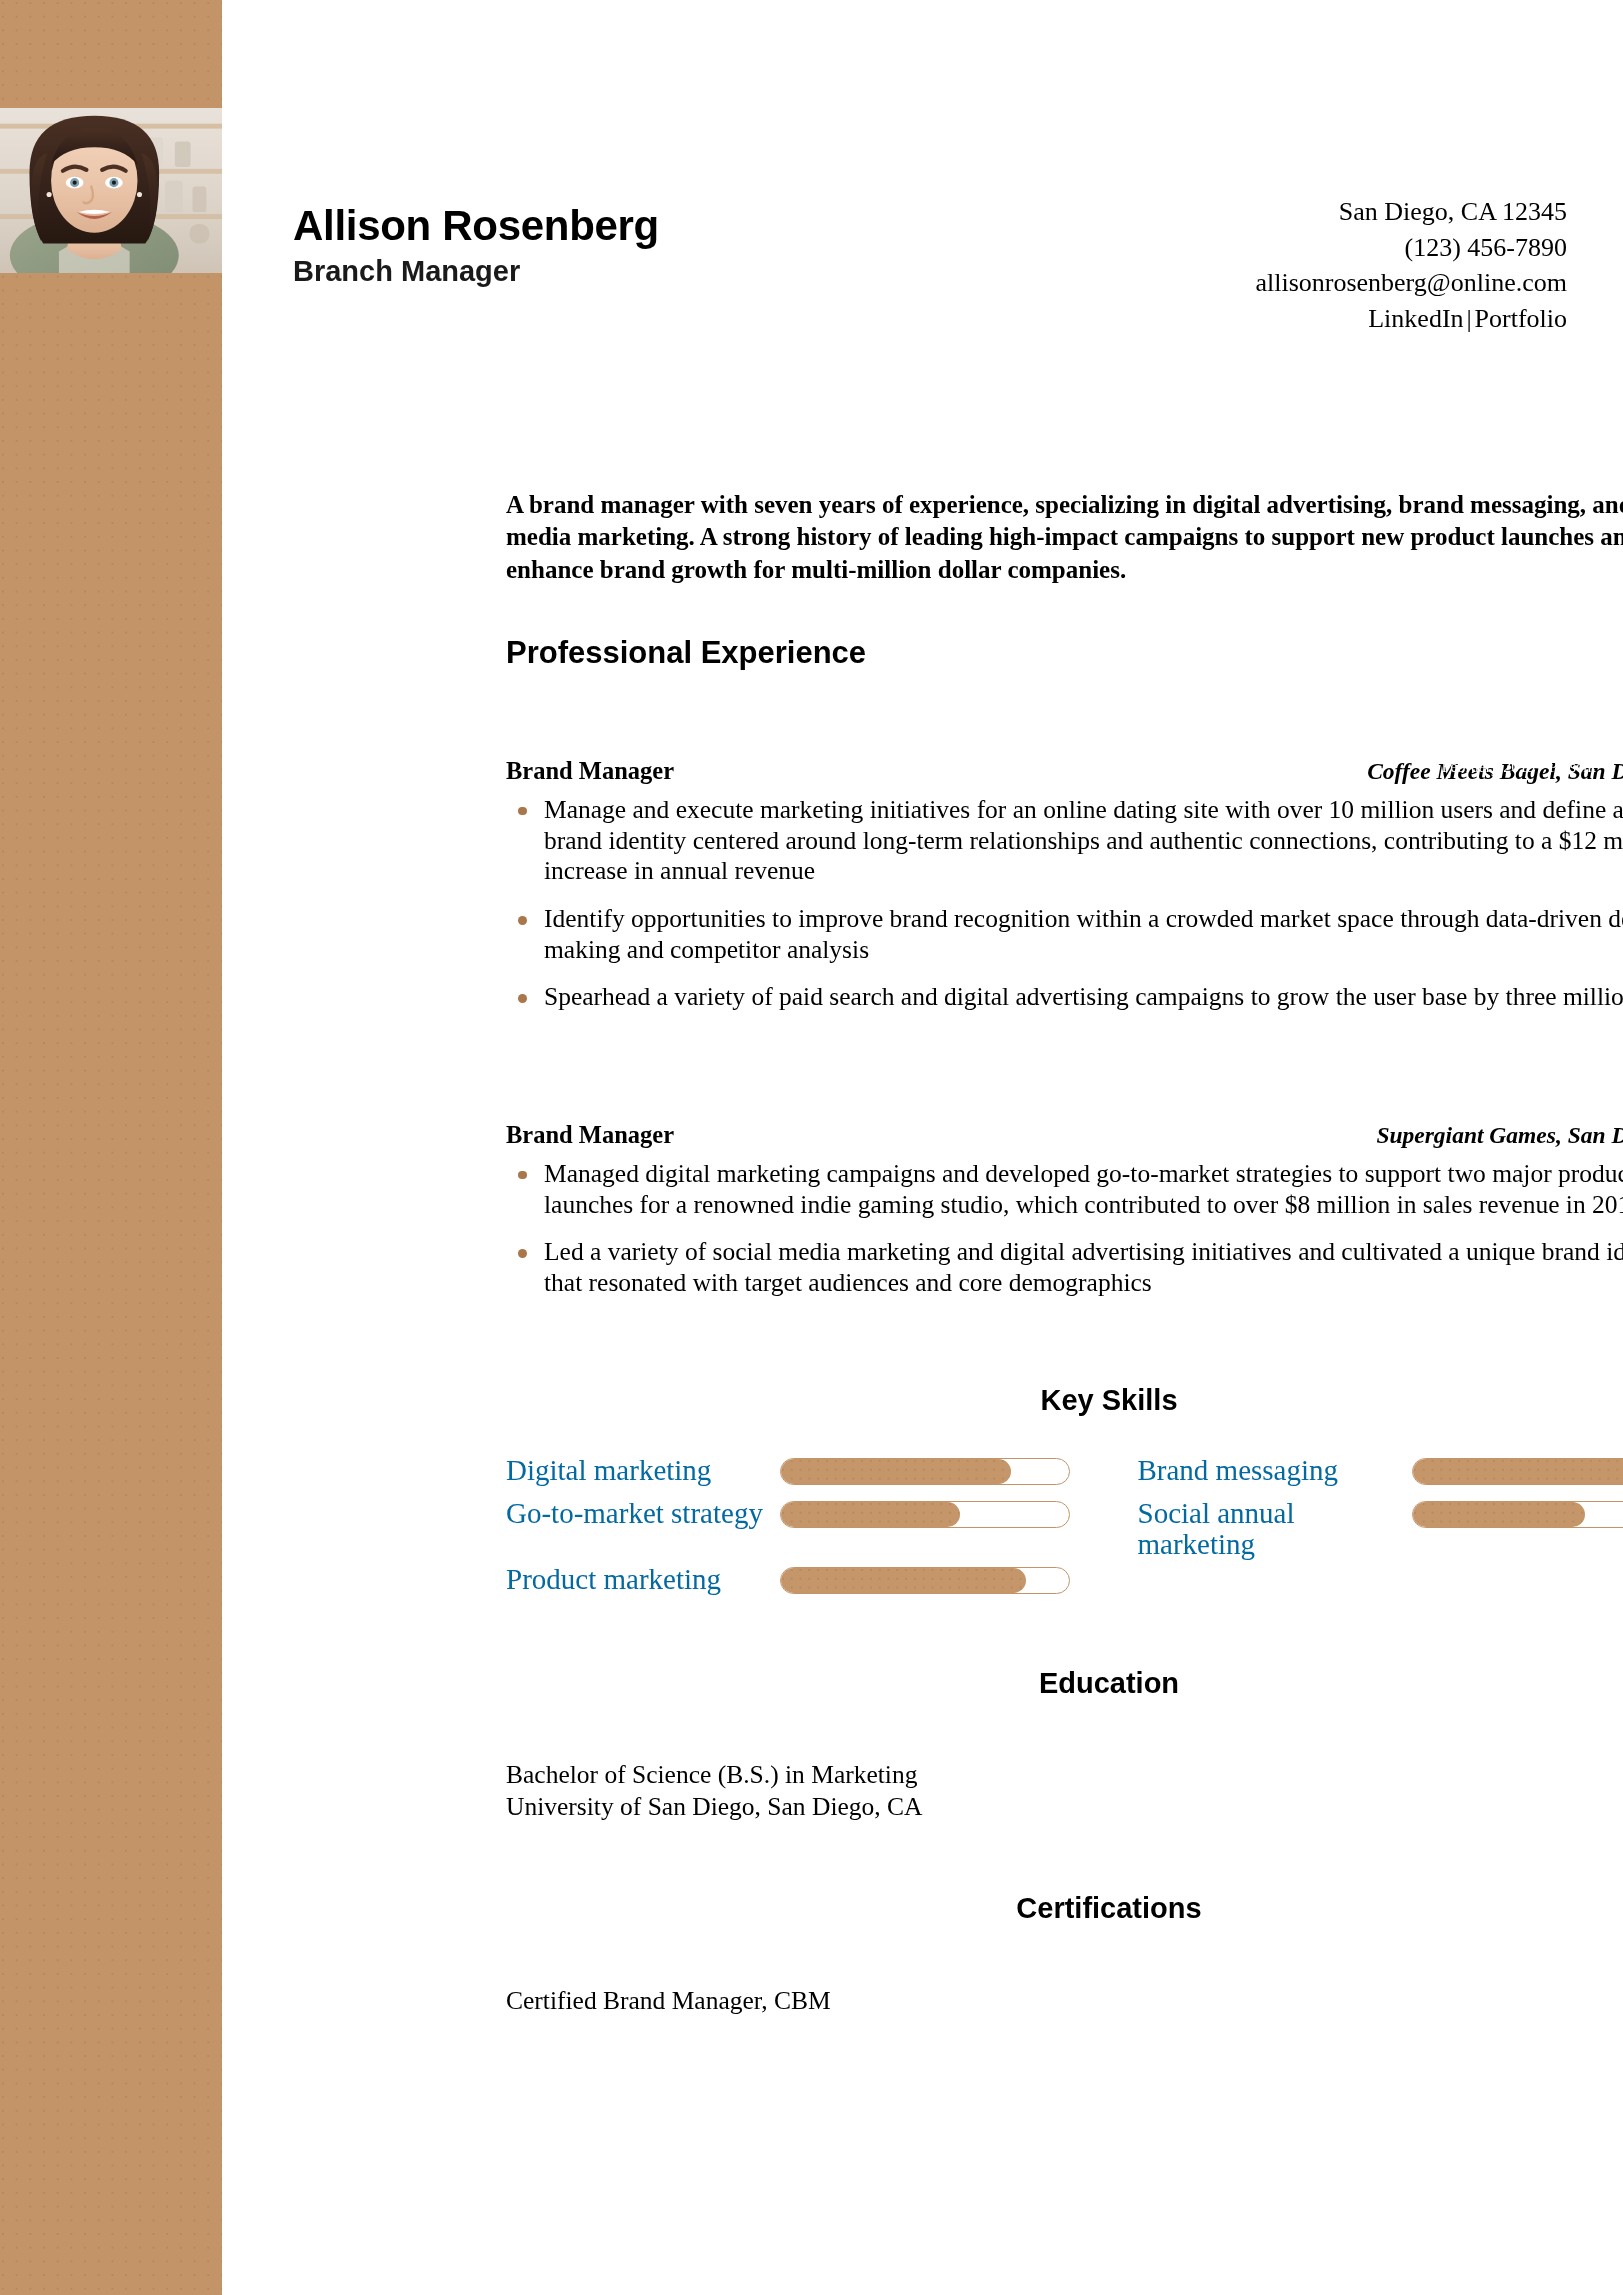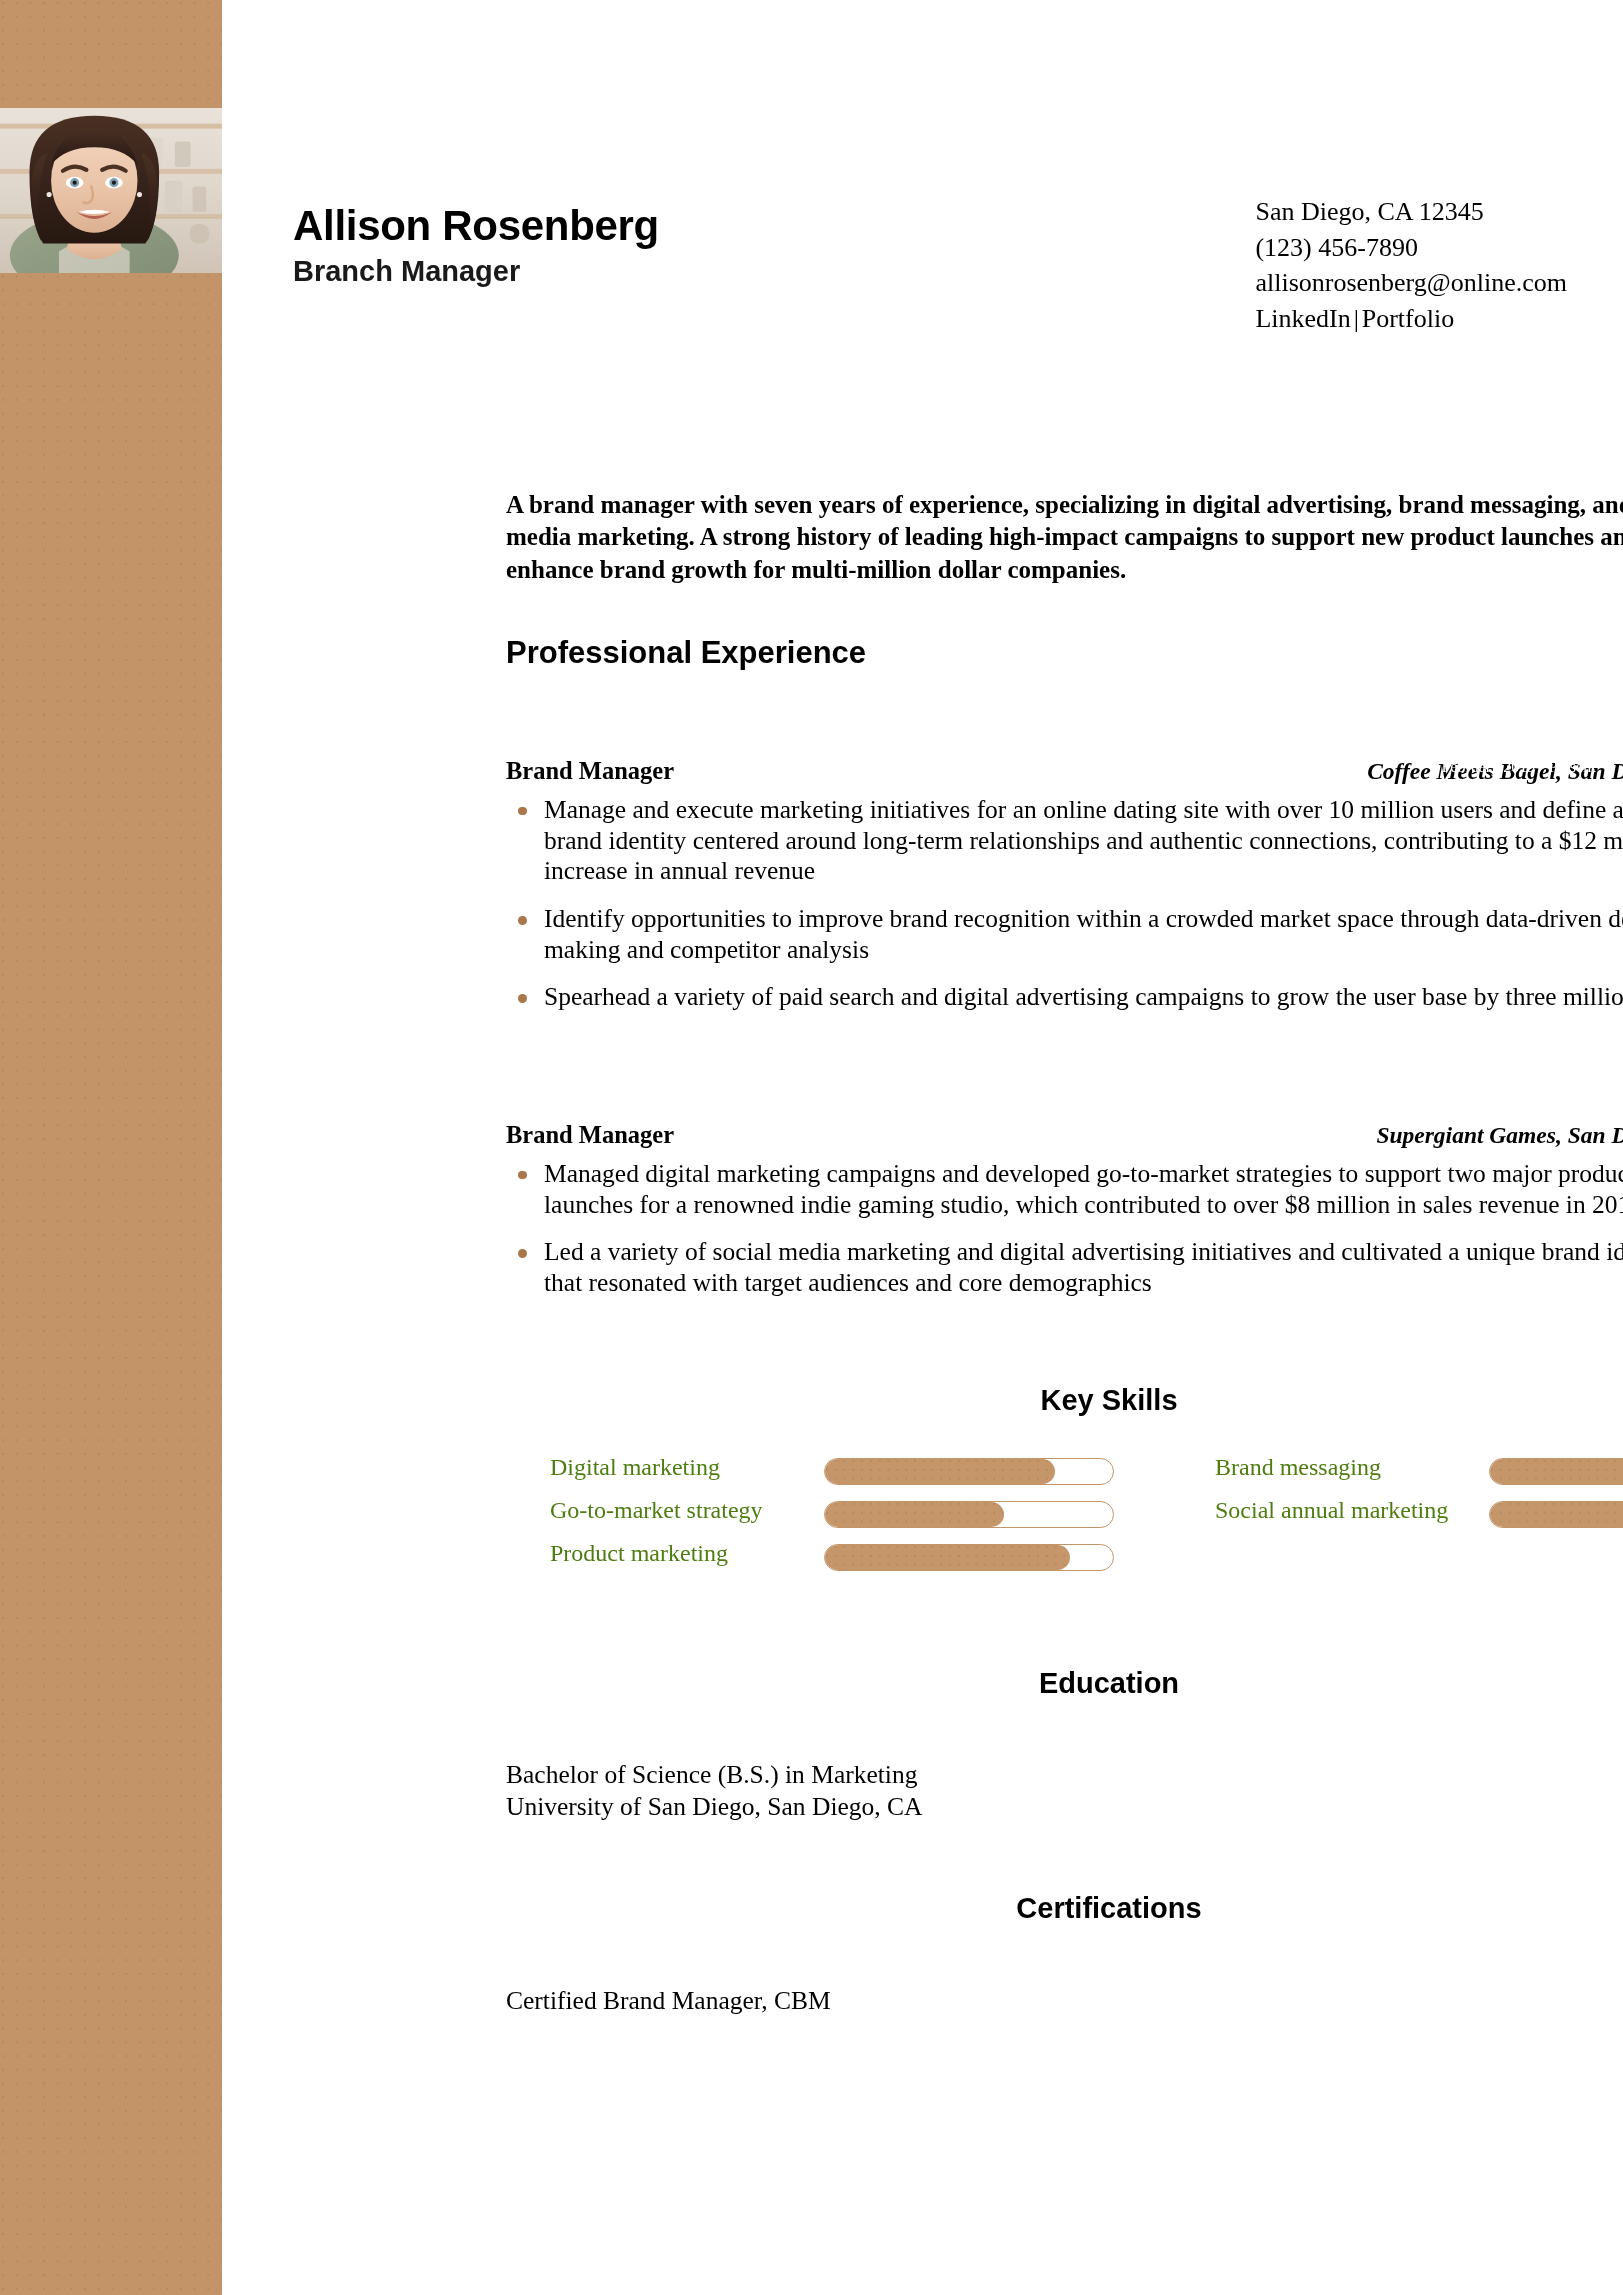--- a/index.html
+++ b/index.html
@@ -77,21 +77,21 @@
   }
   .job-title {
     font-family: "Liberation Sans", "DejaVu Sans", sans-serif;
     font-weight: bold;
     font-size: 29px;
     line-height: 1.3;
     color: #1a1a1a;
     margin-top: 4.9px;
   }
   .contact-block {
-    text-align: left;
+    text-align: right;
     font-size: 26px;
     line-height: 1.37;
     color: #000;
     padding-top: 2px;
   }
   .contact-line { white-space: nowrap; }
   .contact-sep { padding: 0 2.9px; }
 
   
   .summary {
@@ -190,25 +190,24 @@
   }
   .skill-row {
     display: flex;
     align-items: flex-start;
     margin-bottom: 2px;
     min-height: 41px;
   }
   .skill-name {
     width: 274px;
     flex: none;
-    font-size: 24px;
+    font-size: 29px;
     line-height: 1.08;
-    color: #4d7c0f;
+    color: #0369a1;
     padding-top: 1px;
-    margin-left: 44px;
   }
   .skill-bar {
     position: relative;
     width: 290px;
     height: 27.4px;
     border: 1.6px solid #c39468;
     border-radius: 15.7px;
     background: #ffffff;
     margin-top: 3.9px;
     overflow: hidden;

